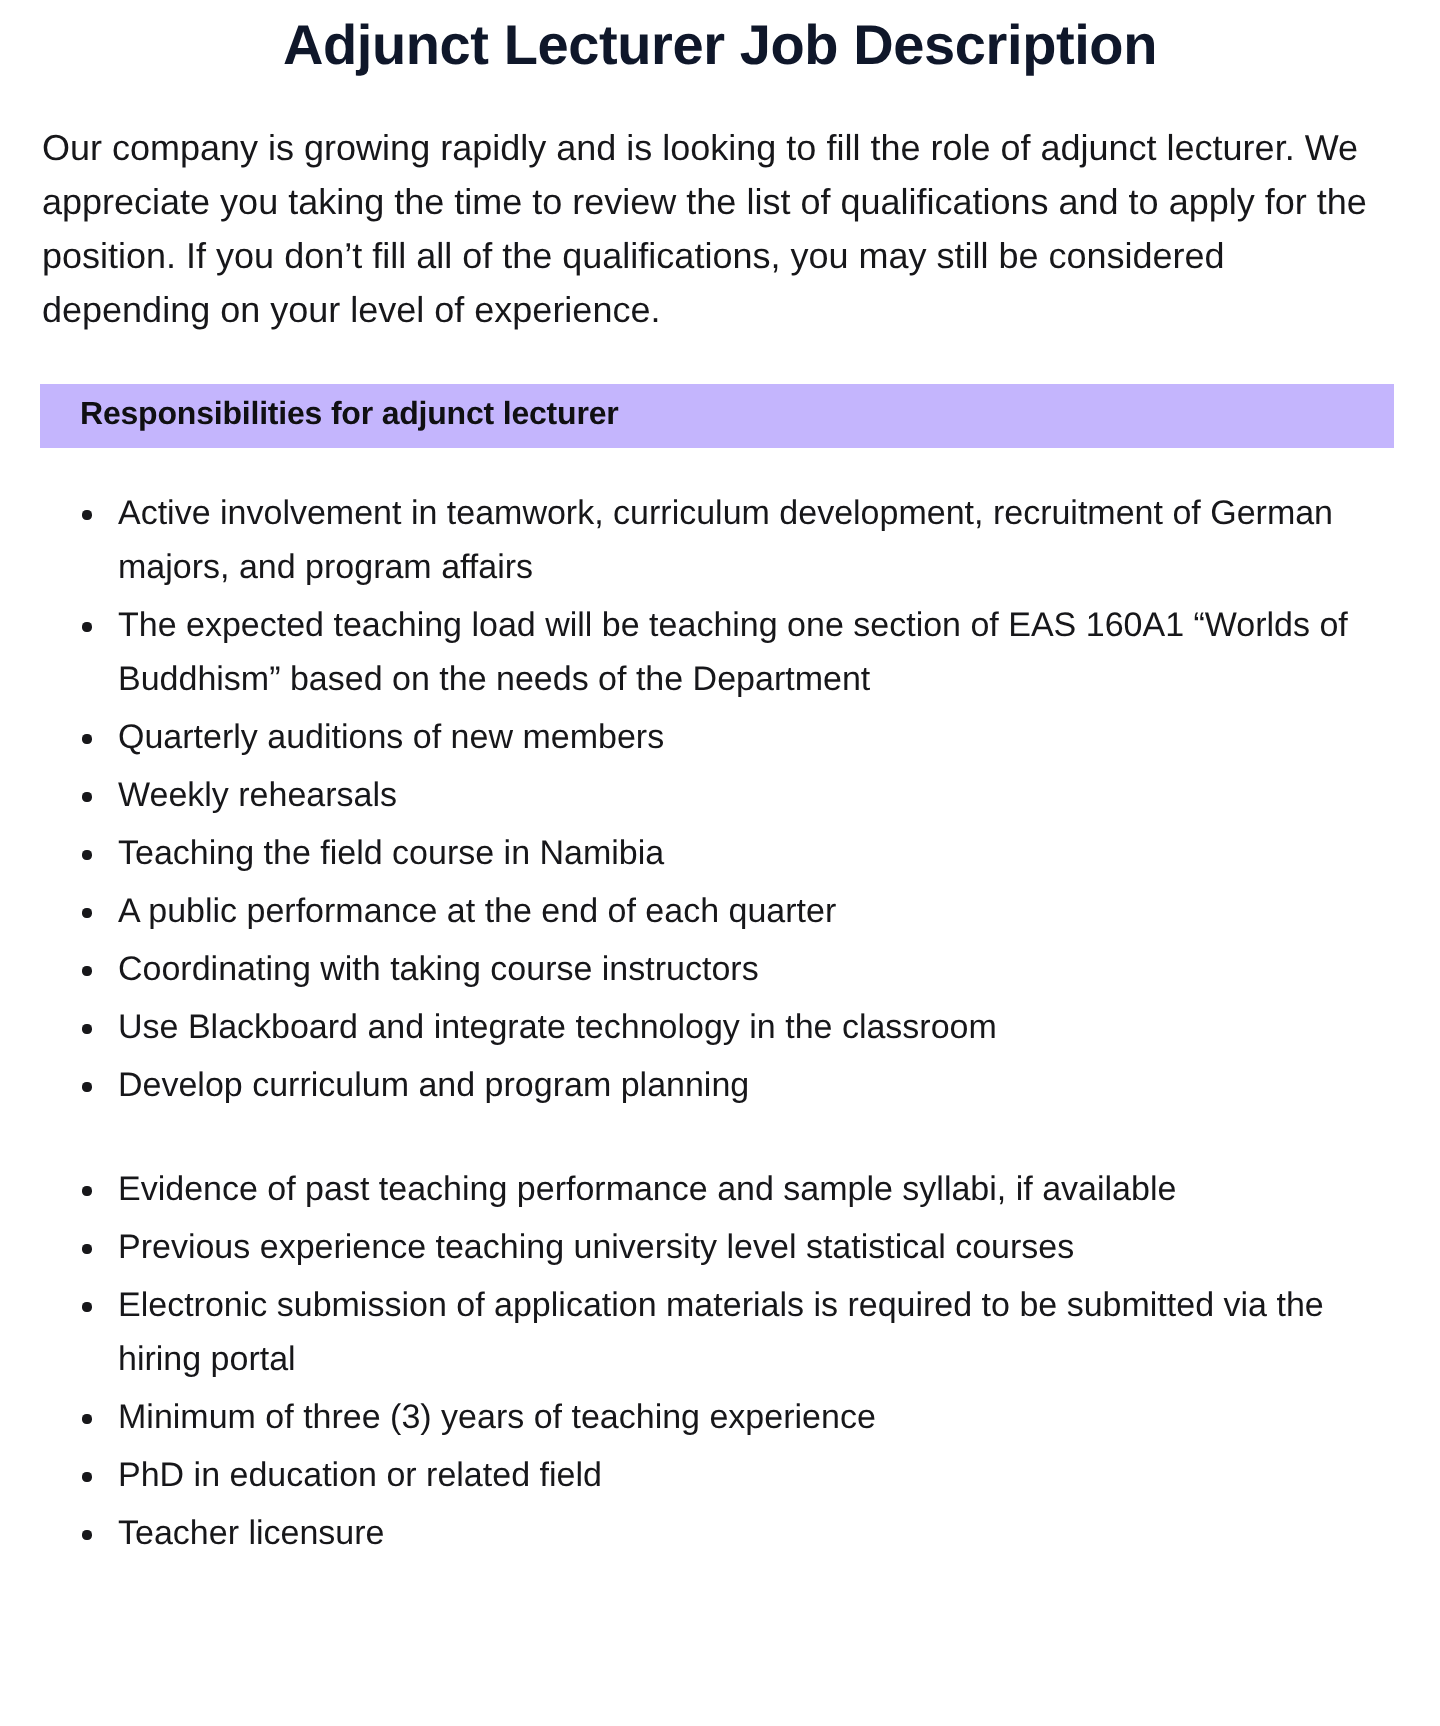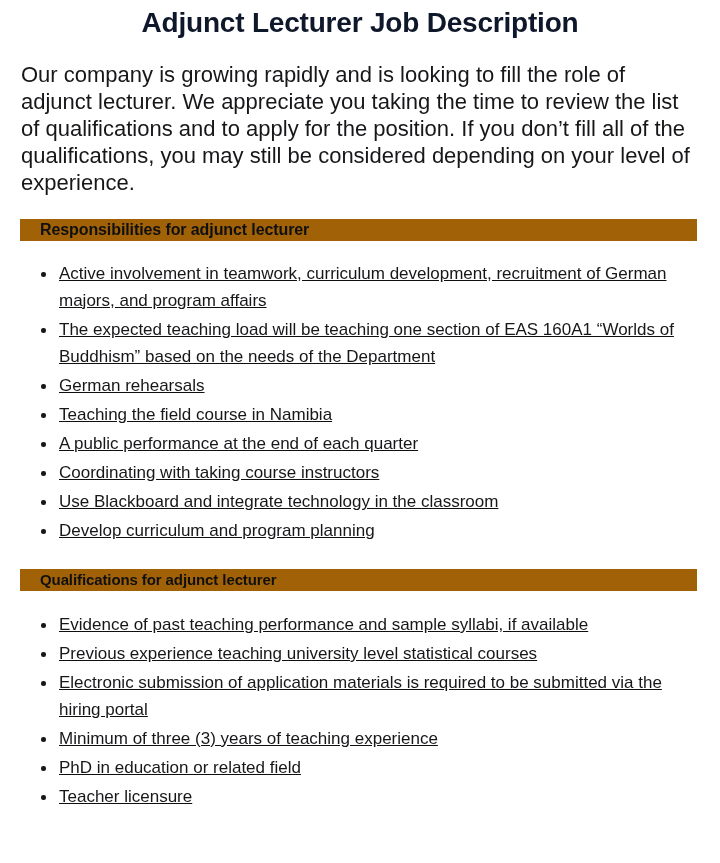--- a/index.html
+++ b/index.html
@@ -31,38 +31,38 @@
     line-height: 34px;
     font-weight: 700;
     letter-spacing: -0.2px;
     color: #0f172a;
   }
 
   
   .intro {
     margin: 21px 0 0 0;
     padding: 0 22px 0 21px;
-    font-size: 22px;
+    font-size: 18px;
     line-height: 27px;
     color: #17171a;
     text-align: left;
   }
 
   
   .section {
     margin-top: 23px;
   }
   .section.qualifications {
     margin-top: 25px;
   }
 
   .section-header {
     margin: 0 23px 0 20px;
-    background: #a16207;
-    height: 22px;
+    background: #c4b5fd;
+    height: 32px;
     display: flex;
     align-items: center;
     padding: 0 20px;
     box-sizing: border-box;
   }
   .section-header-text {
     font-size: 16px;
     font-weight: 700;
     line-height: 20px;
     color: #101012;
@@ -70,21 +70,20 @@
   }
   .section.qualifications .section-header-text {
     font-size: 15px;
   }
 
   
   .bullet-list {
     list-style: none;
     margin: 19px 0 0 0;
     padding: 0 22px 0 0;
-    text-decoration: underline;
   }
   .section.qualifications .bullet-list {
     margin-top: 20px;
   }
   .bullet-item {
     position: relative;
     padding-left: 59px;
     margin: 0 0 2px 0;
     font-size: 17px;
     line-height: 27px;
@@ -111,32 +110,30 @@
   <p class="intro">Our company is growing rapidly and is looking to fill the role of adjunct lecturer. We appreciate you taking the time to review the list of qualifications and to apply for the position. If you don’t fill all of the qualifications, you may still be considered depending on your level of experience.</p>
 
   <div id="sections-root">
       <div class="section responsibilities">
         <div class="section-header">
           <span class="section-header-text">Responsibilities for adjunct lecturer</span>
         </div>
         <ul class="bullet-list">
           <li class="bullet-item">Active involvement in teamwork, curriculum development, recruitment of German majors, and program affairs</li>
           <li class="bullet-item">The expected teaching load will be teaching one section of EAS 160A1 “Worlds of Buddhism” based on the needs of the Department</li>
-          <li class="bullet-item">German rehearsals</li>
+          <li class="bullet-item">Quarterly auditions of new members</li>
+          <li class="bullet-item">Weekly rehearsals</li>
           <li class="bullet-item">Teaching the field course in Namibia</li>
           <li class="bullet-item">A public performance at the end of each quarter</li>
           <li class="bullet-item">Coordinating with taking course instructors</li>
           <li class="bullet-item">Use Blackboard and integrate technology in the classroom</li>
           <li class="bullet-item">Develop curriculum and program planning</li>
         </ul>
       </div>
       <div class="section qualifications">
-        <div class="section-header">
-          <span class="section-header-text">Qualifications for adjunct lecturer</span>
-        </div>
         <ul class="bullet-list">
           <li class="bullet-item">Evidence of past teaching performance and sample syllabi, if available</li>
           <li class="bullet-item">Previous experience teaching university level statistical courses</li>
           <li class="bullet-item">Electronic submission of application materials is required to be submitted via the hiring portal</li>
           <li class="bullet-item">Minimum of three (3) years of teaching experience</li>
           <li class="bullet-item">PhD in education or related field</li>
           <li class="bullet-item">Teacher licensure</li>
         </ul>
       </div>
     </div>

